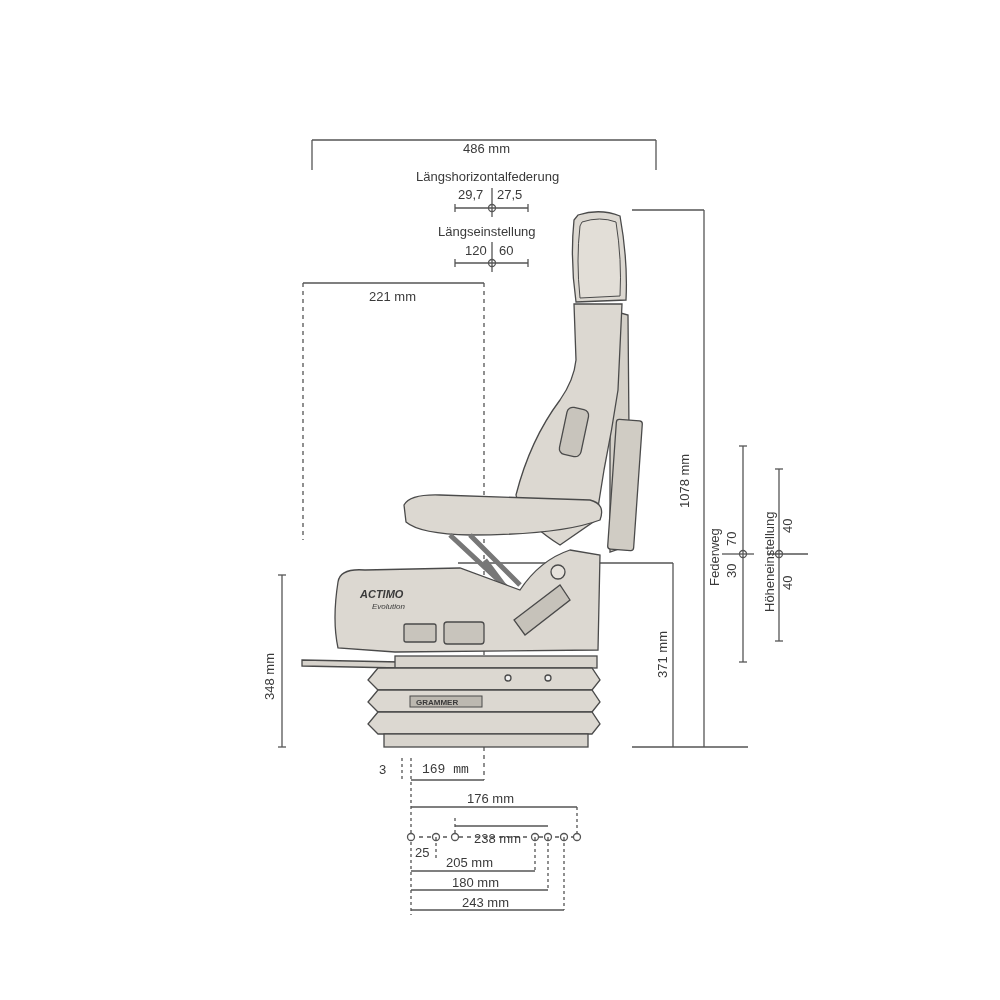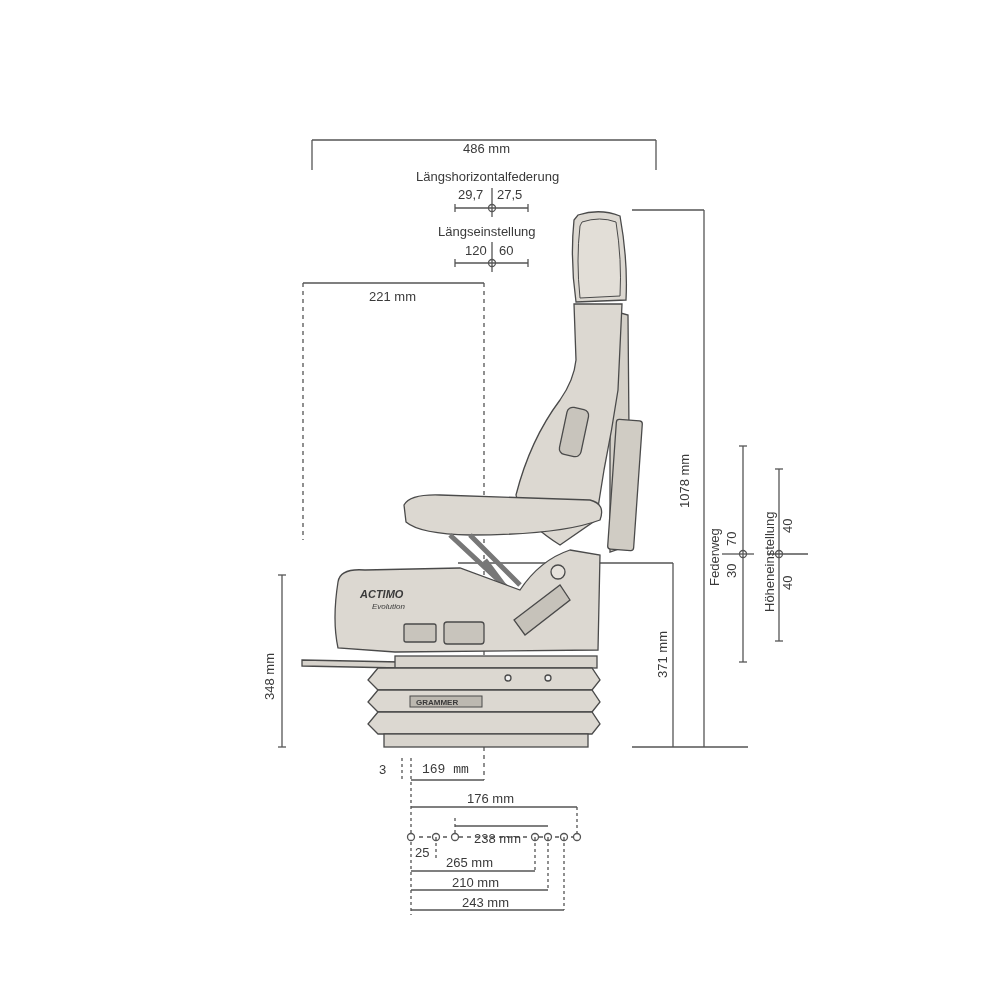--- a/index.html
+++ b/index.html
@@ -161,17 +161,17 @@
 <div class="lbl vt" style="left:725px;top:546px;">70</div>
 <div class="lbl vt" style="left:763px;top:612px;">Höheneinstellung</div>
 <div class="lbl vt" style="left:781px;top:590px;">40</div>
 <div class="lbl vt" style="left:781px;top:533px;">40</div>
 
 <div class="lbl" style="left:379px;top:763px;">3</div>
 <div class="lbl" style="left:422px;top:763px;font-family:Liberation Mono, monospace;">169 mm</div>
 <div class="lbl" style="left:467px;top:792px;">176 mm</div>
 <div class="lbl" style="left:474px;top:811px;margin-top:21px;">238 mm</div>
 <div class="lbl" style="left:415px;top:846px;">25</div>
-<div class="lbl" style="left:446px;top:856px;">265 mm</div>
-<div class="lbl" style="left:452px;top:876px;">210 mm</div>
+<div class="lbl" style="left:446px;top:856px;">205 mm</div>
+<div class="lbl" style="left:452px;top:876px;">180 mm</div>
 <div class="lbl" style="left:462px;top:896px;">243 mm</div>
 
 </div>
 
 </body></html>

